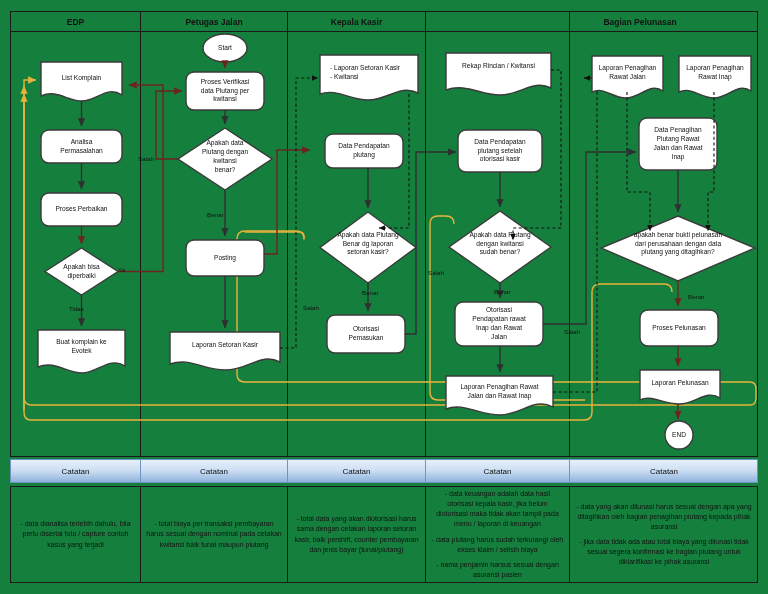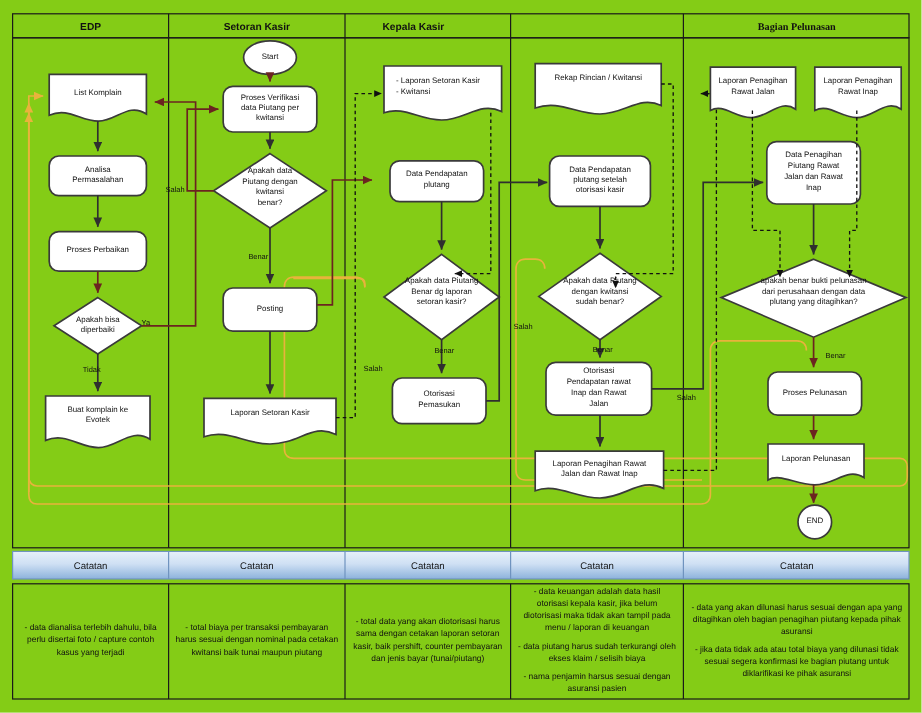--- a/index.html
+++ b/index.html
@@ -1,17 +1,17 @@
 <!DOCTYPE html>
 <html><head>
 <meta charset="utf-8">
 <style>
   html,body{margin:0;padding:0;background:#ffffff;}
   body{font-family:"Liberation Sans",sans-serif;}
-  #page{position:relative;width:768px;height:594px;background:#84cc16;overflow:hidden;}
+  #page{position:relative;width:768px;height:594px;background:#15803d;overflow:hidden;}
   #svgroot{position:absolute;left:0;top:0;width:768px;height:594px;}
 
   .lane-title{
     position:absolute;display:flex;align-items:center;justify-content:center;
     font-size:8.5px;font-weight:bold;color:#111;text-align:center;
   }
   .note-title{
     position:absolute;display:flex;align-items:center;justify-content:center;
     font-size:8px;color:#111;text-align:center;
   }
@@ -214,23 +214,23 @@
     </g>
 
     <g fill="none" stroke="#111" stroke-width="1.1" stroke-dasharray="3,2.6">
       <path d="M627,92 L627,192 L650,192 L650,231" marker-end="url(#ah-dot)"></path>
       <path d="M714,92 L714,192 L708,192 L708,231" marker-end="url(#ah-dot)"></path>
     </g>
 
   </svg>
 
   <div class="lane-title" style="left:11px;top:12px;width:129px;height:20px;">EDP</div>
-  <div class="lane-title" style="left:141px;top:12px;width:146px;height:20px;">Setoran Kasir</div>
-  <div class="lane-title" style="left:276px;top:12px;width:137px;height:20px;">Kepala Kasir</div>
-  <div class="lane-title" style="left:570px;top:12px;width:188px;height:20px;font-family:Liberation Serif, serif;">Bagian Pelunasan</div>
+  <div class="lane-title" style="left:141px;top:12px;width:146px;height:20px;">Petugas Jalan</div>
+  <div class="lane-title" style="left:288px;top:12px;width:137px;height:20px;">Kepala Kasir</div>
+  <div class="lane-title" style="left:546px;top:12px;width:188px;height:20px;">Bagian Pelunasan</div>
 
   <div class="nodetext" style="left:41px;top:66px;width:81px;height:24px;">List Komplain</div>
   <div class="nodetext" style="left:41px;top:130px;width:81px;height:33px;">Analisa<br>Permasalahan</div>
   <div class="nodetext" style="left:41px;top:193px;width:81px;height:33px;">Proses Perbaikan</div>
   <div class="nodetext" style="left:50px;top:259px;width:63px;height:25px;">Apakah bisa<br>diperbaiki</div>
   <div class="nodetext" style="left:38px;top:334px;width:87px;height:26px;">Buat komplain ke<br>Evotek</div>
 
   <div class="nodetext" style="left:203px;top:41px;width:44px;height:14px;">Start</div>
   <div class="nodetext" style="left:186px;top:72px;width:78px;height:38px;">Proses Verifikasi<br>data Piutang per<br>kwitansi</div>
   <div class="nodetext" style="left:189px;top:135px;width:72px;height:44px;">Apakah data<br>Piutang dengan<br>kwitansi<br>benar?</div>

